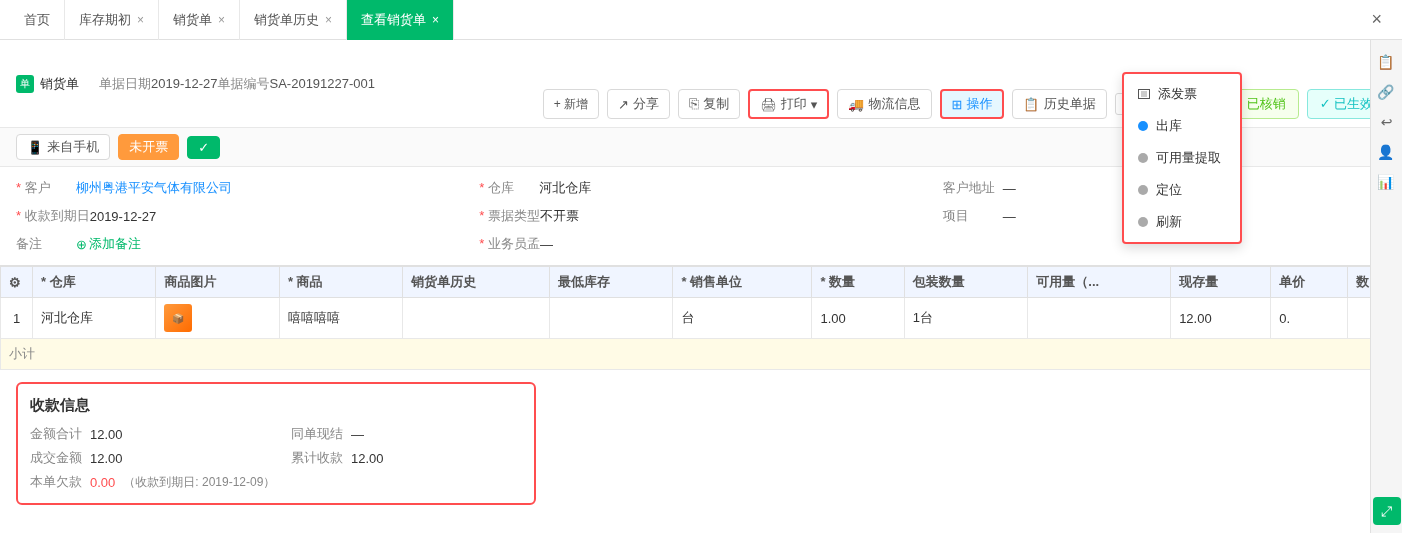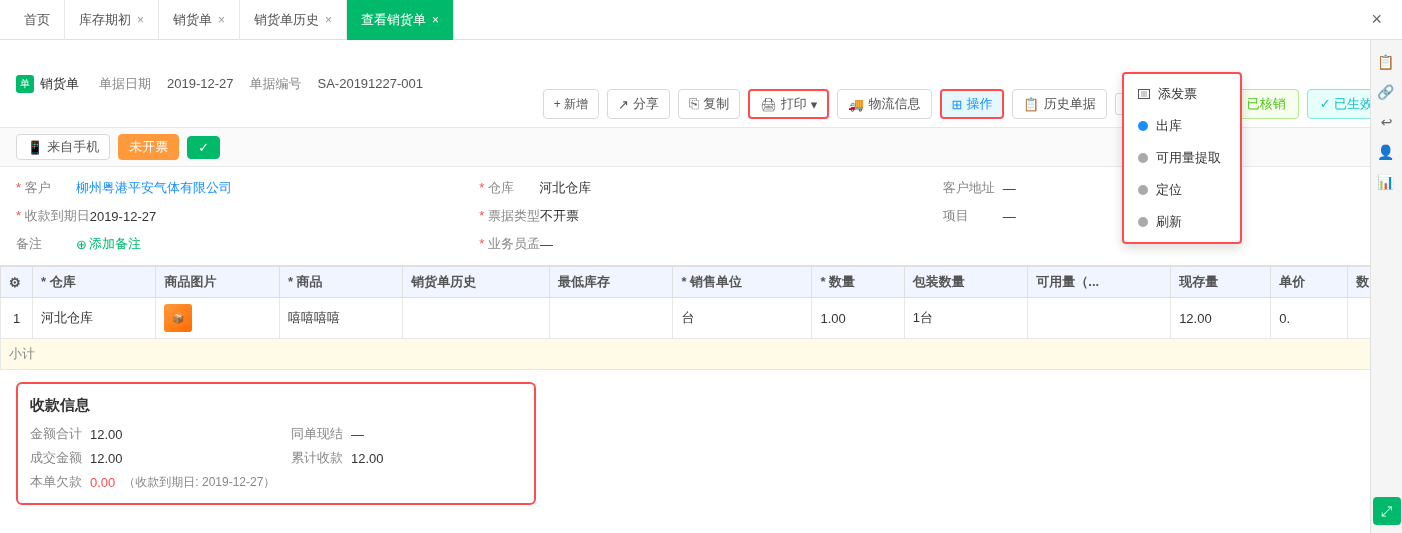--- a/index.html
+++ b/index.html
@@ -69,21 +69,20 @@
       border-radius: 3px;
       display: inline-flex;
       align-items: center;
       justify-content: center;
       color: #fff;
       font-size: 10px;
     }
     .doc-meta {
       display: flex;
       align-items: center;
-      gap: 16px;
       font-size: 13px;
       color: #555;
     }
     .doc-actions {
       margin-left: auto;
       display: flex;
       gap: 8px;
       margin-top: 41px;
     }
     .action-btn {
@@ -547,21 +546,21 @@
         <span class="payment-label">成交金额</span>
         <span class="payment-value">12.00</span>
       </div>
       <div class="payment-row">
         <span class="payment-label">累计收款</span>
         <span class="payment-value">12.00</span>
       </div>
       <div class="payment-row" style="grid-column: 1 / -1;">
         <span class="payment-label">本单欠款</span>
         <span class="payment-value red">0.00</span>
-        <span class="payment-value date-hint">（收款到期日: 2019-12-27）</span>
+        <span class="payment-value date-hint">（收款到期日: 2019-12-09）</span>
       </div>
     </div>
   </div>
 
   <div class="dropdown-menu">
     <div class="dropdown-item">
       <span class="rect-icon"></span>
       <span>添发票</span>
     </div>
     <div class="dropdown-item">

